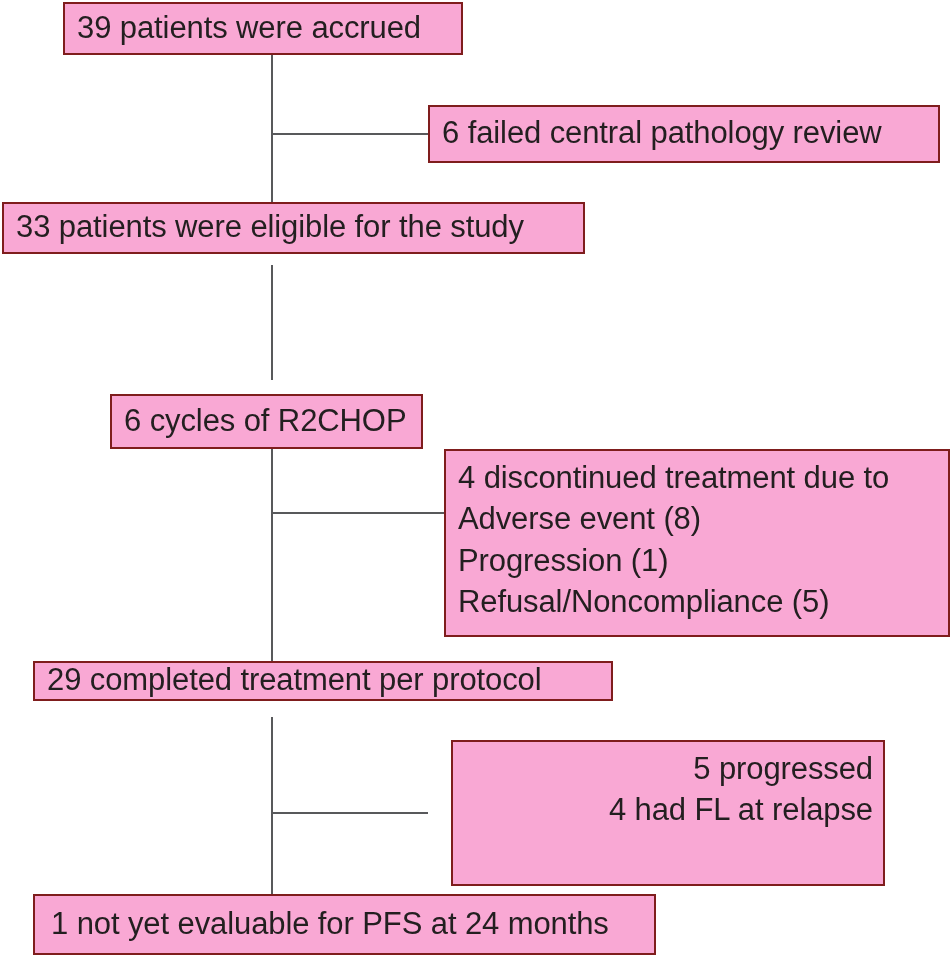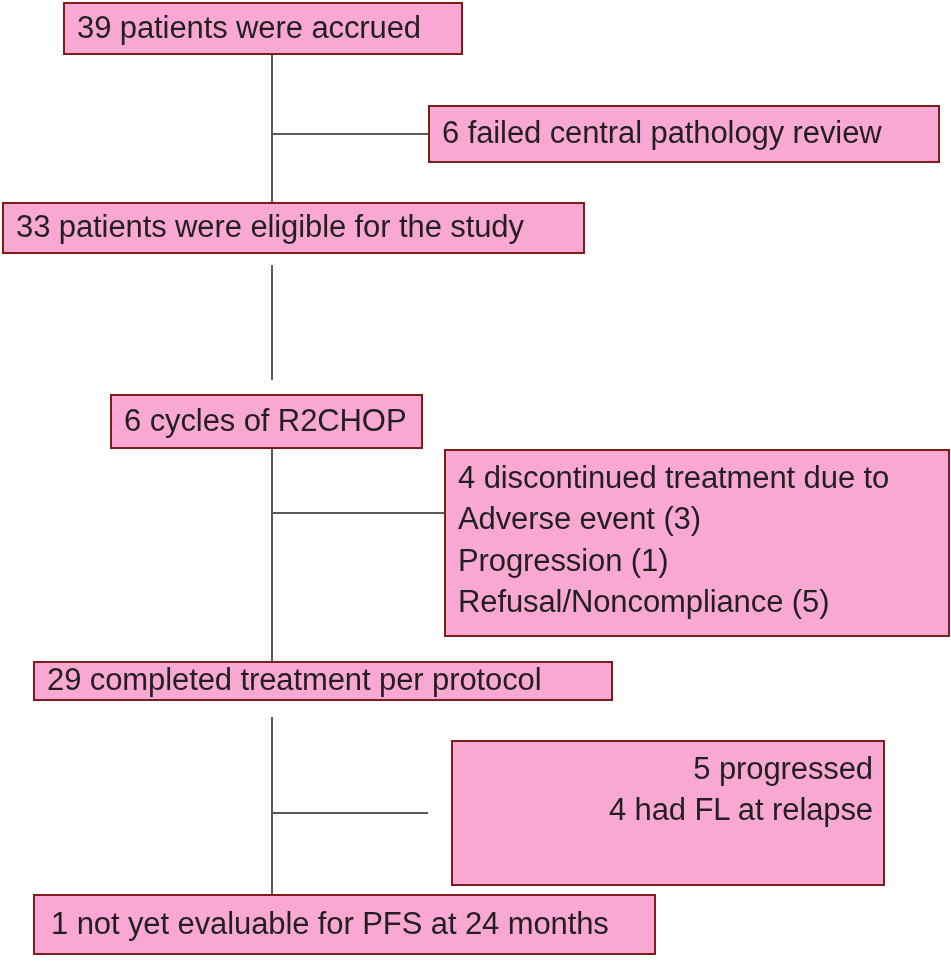--- a/index.html
+++ b/index.html
@@ -76,21 +76,21 @@
   <div class="node-box" style="left:2px; top:202px; width:583px; height:52px;">
     <div class="node-line">33 patients were eligible for the study</div>
   </div>
 
   <div class="node-box" style="left:110px; top:394px; width:313px; height:55px;">
     <div class="node-line">6 cycles of R2CHOP</div>
   </div>
 
   <div class="node-box multi" style="left:444px; top:449px; width:506px; height:188px;">
     <div class="node-line">4 discontinued treatment due to</div>
-    <div class="node-line">Adverse event (3)</div>
+    <div class="node-line">Adverse event (8)</div>
     <div class="node-line">Progression (1)</div>
     <div class="node-line">Refusal/Noncompliance (5)</div>
   </div>
 
   <div class="node-box" style="left:33px; top:661px; width:580px; height:40px;">
     <div class="node-line">29 completed treatment per protocol</div>
   </div>
 
   <div class="node-box multi" style="left:451px; top:740px; width:434px; height:146px;text-align:right;">
     <div class="node-line">5 progressed</div>

